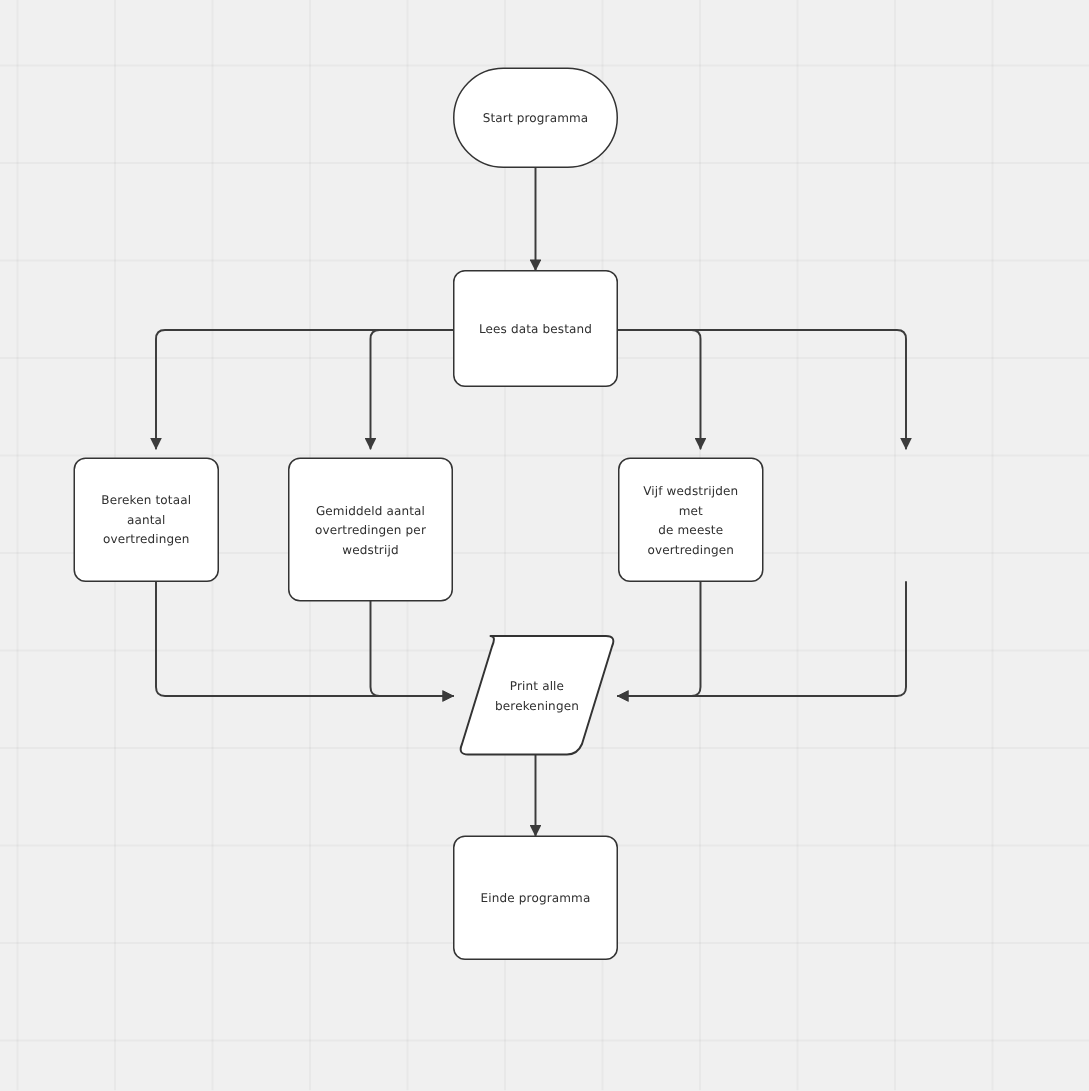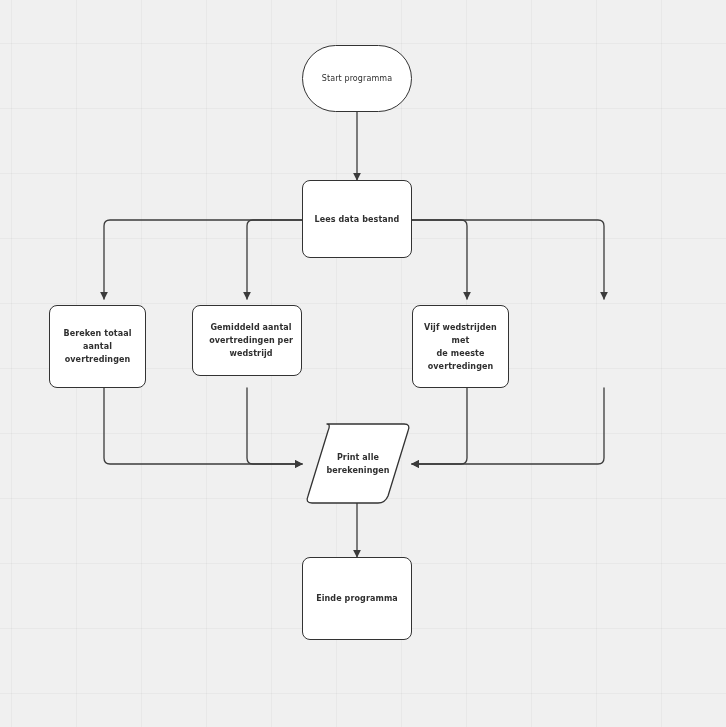--- a/index.html
+++ b/index.html
@@ -47,30 +47,28 @@
   }
   .shape-terminator-start {
     background: #ffffff;
     border: 1.3px solid #333333;
     border-radius: 999px;
   }
   .shape-process {
     background: #ffffff;
     border: 1.3px solid #333333;
     border-radius: 8px;
-    font-weight: bold;
   }
   .shape-io {
     background: transparent;
     border: none;
   }
   .io-text {
     position: relative;
     z-index: 1;
-    font-weight: bold;
   }
 </style>
 </head>
 <body>
 
 <div id="canvas">
 
   <svg class="svg-layer" viewBox="0 0 726 727" xmlns="http://www.w3.org/2000/svg">
     <defs>
       <marker id="arrow" viewBox="0 0 10 10" refX="9" refY="5" markerWidth="6" markerHeight="6" orient="auto-start-reverse">
@@ -110,21 +108,21 @@
   <div class="node shape-process" style="left:302px; top:180px; width:110px; height:78px;">
     <span class="node-label">Lees data bestand</span>
   </div>
 
   <div class="node shape-process" style="left:49px; top:305px; width:97px; height:83px;">
     <span class="node-label">Bereken totaal
 aantal
 overtredingen</span>
   </div>
 
-  <div class="node shape-process" style="left:192px; top:305px; width:110px; height:71px;justify-content:flex-end;">
+  <div class="node shape-process" style="left:192px; top:305px; width:110px; height:96px;">
     <span class="node-label">Gemiddeld aantal
 overtredingen per
 wedstrijd</span>
   </div>
 
   <div class="node shape-process" style="left:412px; top:305px; width:97px; height:83px;">
     <span class="node-label">Vijf wedstrijden met
 de meeste
 overtredingen</span>
   </div>

